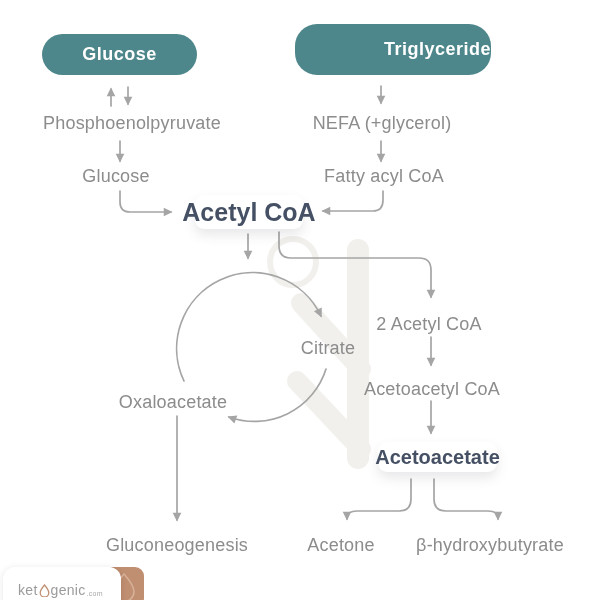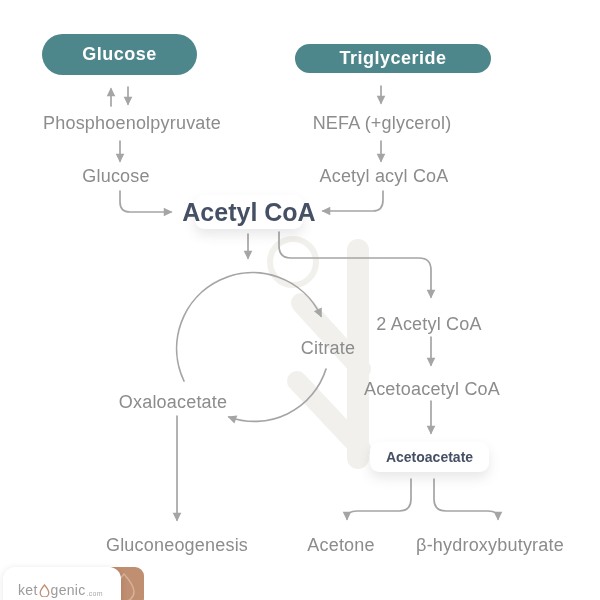--- a/index.html
+++ b/index.html
@@ -74,40 +74,40 @@
     <path class="flow" d="M411,479 L411,499 Q411,511 399,511 L357,511 Q347,511 347,518 L347,519" marker-end="url(#ah)"></path>
     <path class="flow" d="M434,479 L434,499 Q434,511 446,511 L488,511 Q498,511 498,518 L498,519" marker-end="url(#ah)"></path>
     <path class="flow" d="M177,416 L177,520" marker-end="url(#ah)"></path>
     <path class="flow" d="M184,381 A75,75 0 1 1 321,316" marker-end="url(#ah)"></path>
     <path class="flow" d="M326,369 A75,75 0 0 1 229,417" marker-end="url(#ah)"></path>
   </svg>
 
   <div class="pill" style="left:42px;top:34px;width:155px;height:41px;">
     <span>Glucose</span>
   </div>
-  <div class="pill" style="left:295px;top:44px;width:196px;height:29px;">
+  <div class="pill" style="left:295px;top:24px;width:196px;height:51px;justify-content:flex-end;">
     <span>Triglyceride</span>
   </div>
 
   <div class="lbl" style="left:132px;top:112px;">Phosphoenolpyruvate</div>
   <div class="lbl" style="left:116px;top:165px;">Glucose</div>
   <div class="lbl" style="left:382px;top:112px;">NEFA (+glycerol)</div>
-  <div class="lbl" style="left:384px;top:165px;">Acetyl acyl CoA</div>
+  <div class="lbl" style="left:384px;top:165px;">Fatty acyl CoA</div>
   <div class="lbl" style="left:328px;top:337px;">Citrate</div>
   <div class="lbl" style="left:173px;top:391px;">Oxaloacetate</div>
   <div class="lbl" style="left:429px;top:313px;">2 Acetyl CoA</div>
   <div class="lbl" style="left:177px;top:534px;">Gluconeogenesis</div>
   <div class="lbl" style="left:432px;top:378px;">Acetoacetyl CoA</div>
   <div class="lbl" style="left:341px;top:534px;">Acetone</div>
   <div class="lbl" style="left:490px;top:534px;">β-hydroxybutyrate</div>
 
   <div class="node-box" style="left:195px;top:195px;width:108px;height:34px;font-size:25px;">
     <span>Acetyl CoA</span>
   </div>
-  <div class="node-box" style="left:370px;top:442px;width:119px;height:30px;font-size:14px;">
+  <div class="node-box" style="left:378px;top:442px;width:119px;height:30px;font-size:20px;">
     <span>Acetoacetate</span>
   </div>
 
   <div class="logo-sq">
     <svg width="26" height="30" viewBox="0 0 26 30">
       <path d="M13,2 C13,2 3,13.5 3,19.5 a10,10 0 0 0 20,0 C23,13.5 13,2 13,2 Z" fill="none" stroke="#d6b097" stroke-width="1.6"></path>
     </svg>
   </div>
   <div class="logo-card">
     <span>ket</span>

